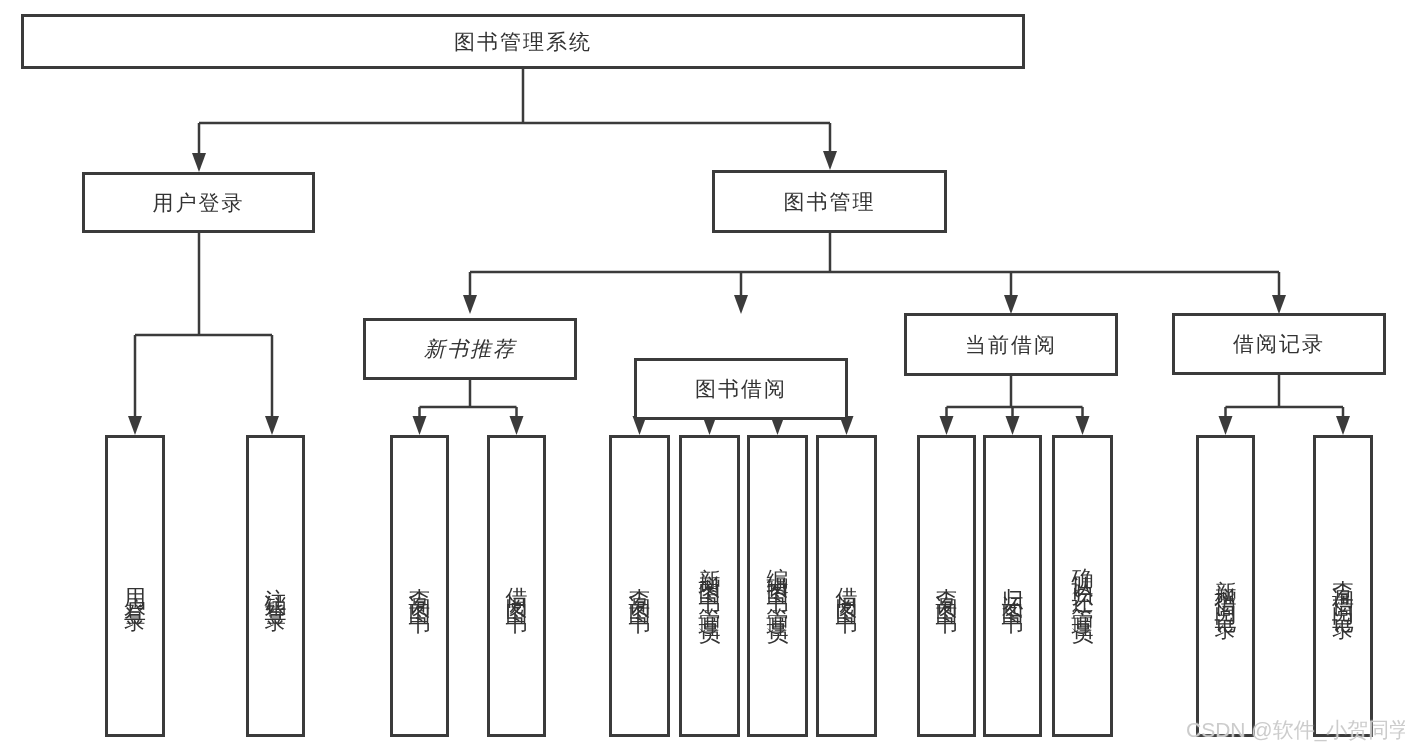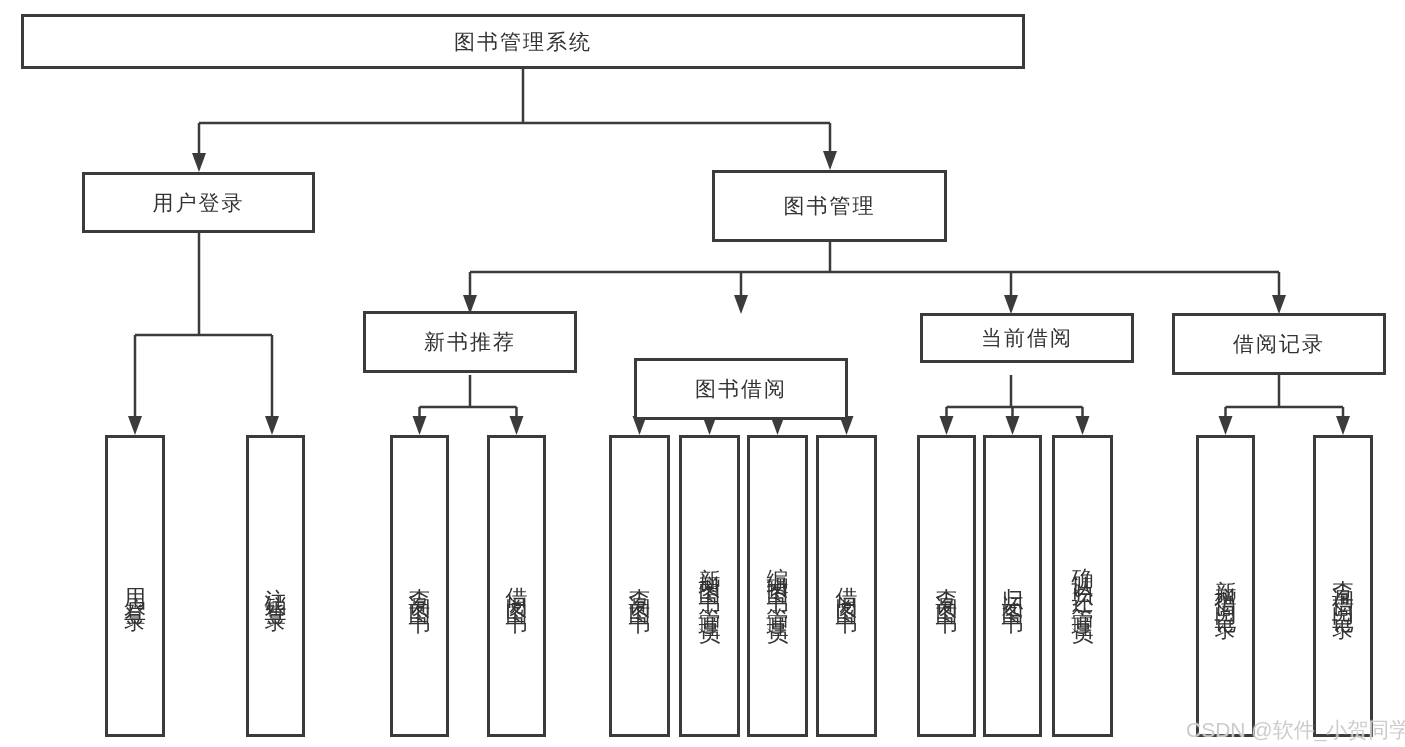--- a/index.html
+++ b/index.html
@@ -85,31 +85,31 @@
     <polygon points="1336,416 1350,416 1343,435" fill="#3b3b3b"></polygon>
   </svg>
 
 <div class="box" style="left:21px;top:14px;width:1004px;height:55px;">
   <span class="hlabel">图书管理系统</span>
 </div>
 
 <div class="box" style="left:82px;top:172px;width:233px;height:61px;">
   <span class="hlabel">用户登录</span>
 </div>
-<div class="box" style="left:712px;top:170px;width:235px;height:72px;">
+<div class="box" style="left:712px;top:170px;width:235px;height:63px;">
   <span class="hlabel">图书管理</span>
 </div>
 
-<div class="box" style="left:363px;top:311px;width:214px;height:62px;">
+<div class="box" style="left:363px;top:318px;width:214px;height:62px;font-style:italic;">
   <span class="hlabel">新书推荐</span>
 </div>
 <div class="box" style="left:634px;top:313px;width:214px;height:62px;margin-top:45px;">
   <span class="hlabel">图书借阅</span>
 </div>
-<div class="box" style="left:904px;top:313px;width:214px;height:50px;margin-left:16px;">
+<div class="box" style="left:904px;top:313px;width:214px;height:63px;">
   <span class="hlabel">当前借阅</span>
 </div>
 <div class="box" style="left:1172px;top:313px;width:214px;height:62px;">
   <span class="hlabel">借阅记录</span>
 </div>
 
 <div class="box leaf" style="left:105px;width:60px;">
   <span class="vlabel">用户登录</span>
 </div>
 <div class="box leaf" style="left:246px;width:59px;">

